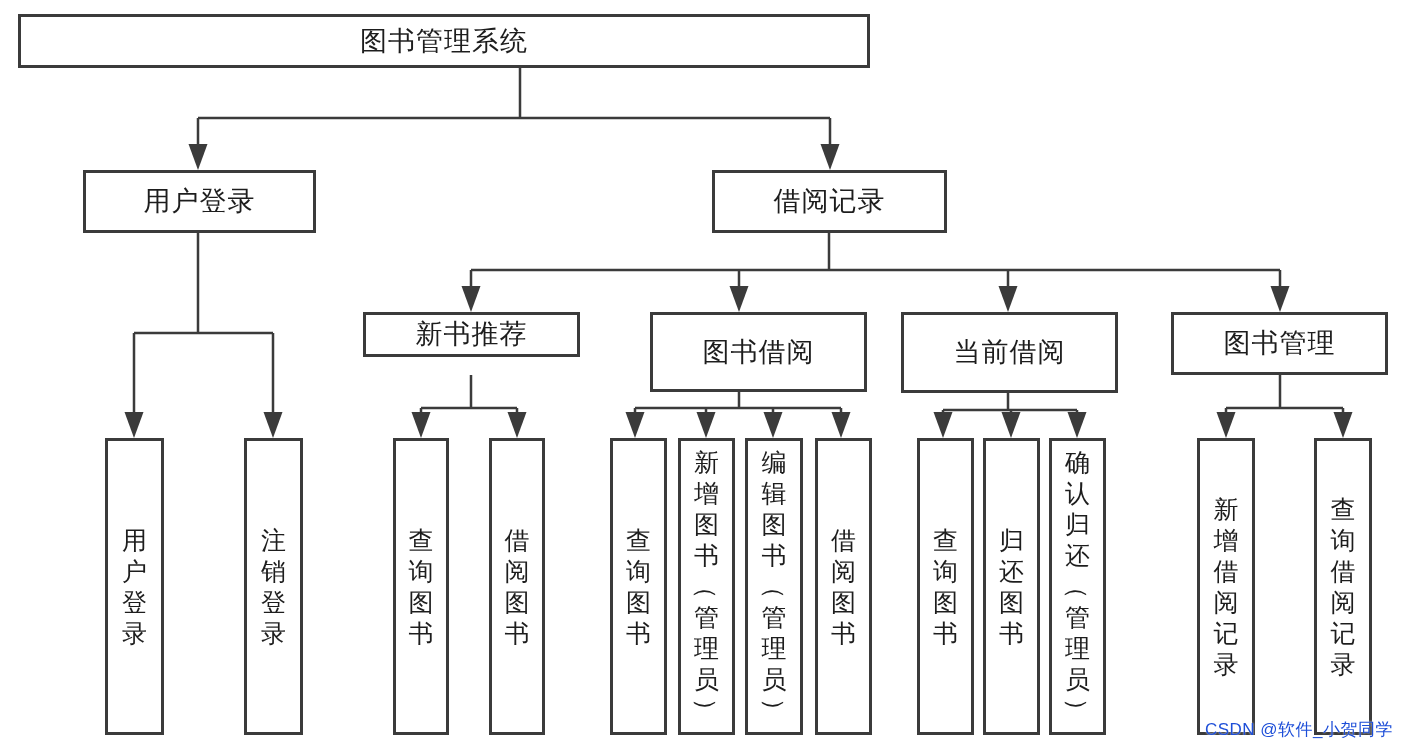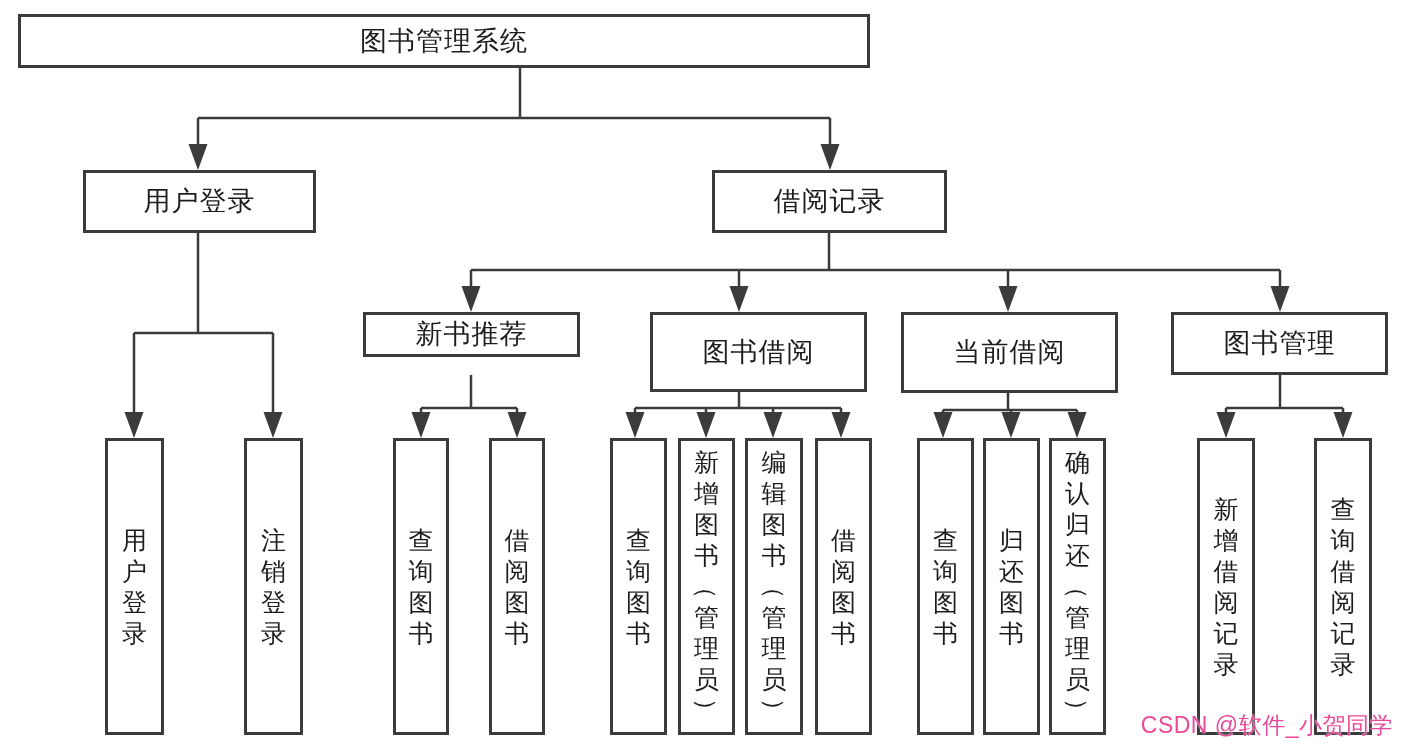--- a/index.html
+++ b/index.html
@@ -24,21 +24,21 @@
     white-space:nowrap;
   }
   .vtext{
     display:flex;flex-direction:column;align-items:center;justify-content:center;
     gap:6px;font-size:25px;color:#1d1d1d;
   }
   .vtext span{display:block;height:25px;line-height:25px;text-align:center;}
   .vtext span.rot{transform:rotate(90deg);}
   .watermark{
     position:absolute;right:12px;bottom:6px;z-index:3;
-    font-size:23px;color:#ec4899;letter-spacing:0.5px;
+    font-size:17px;color:#1d4ed8;letter-spacing:0.5px;
     text-shadow:0 0 2px #ffffff;
   }
 </style>
 </head>
 <body>
 
 <div id="canvas">
 
   <svg id="connectors" width="1405" height="747" viewBox="0 0 1405 747">
 

